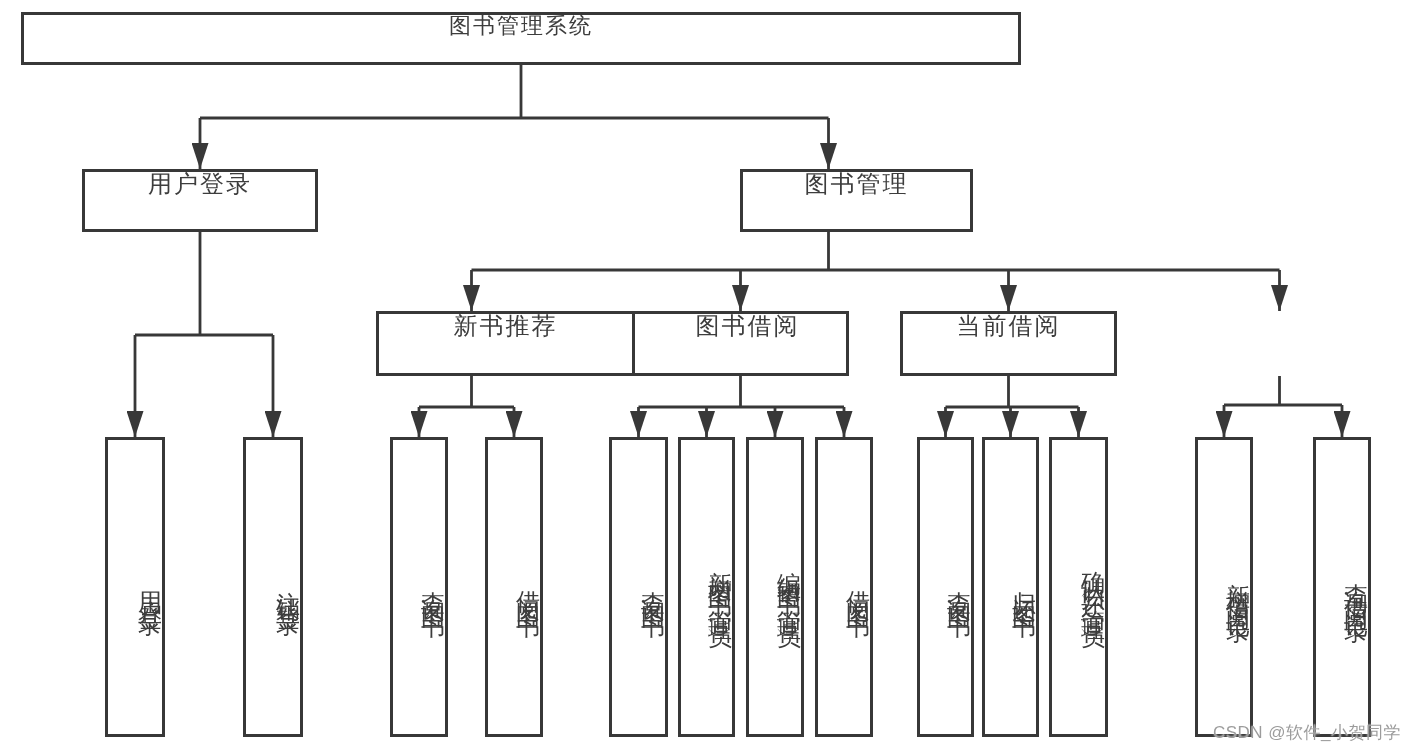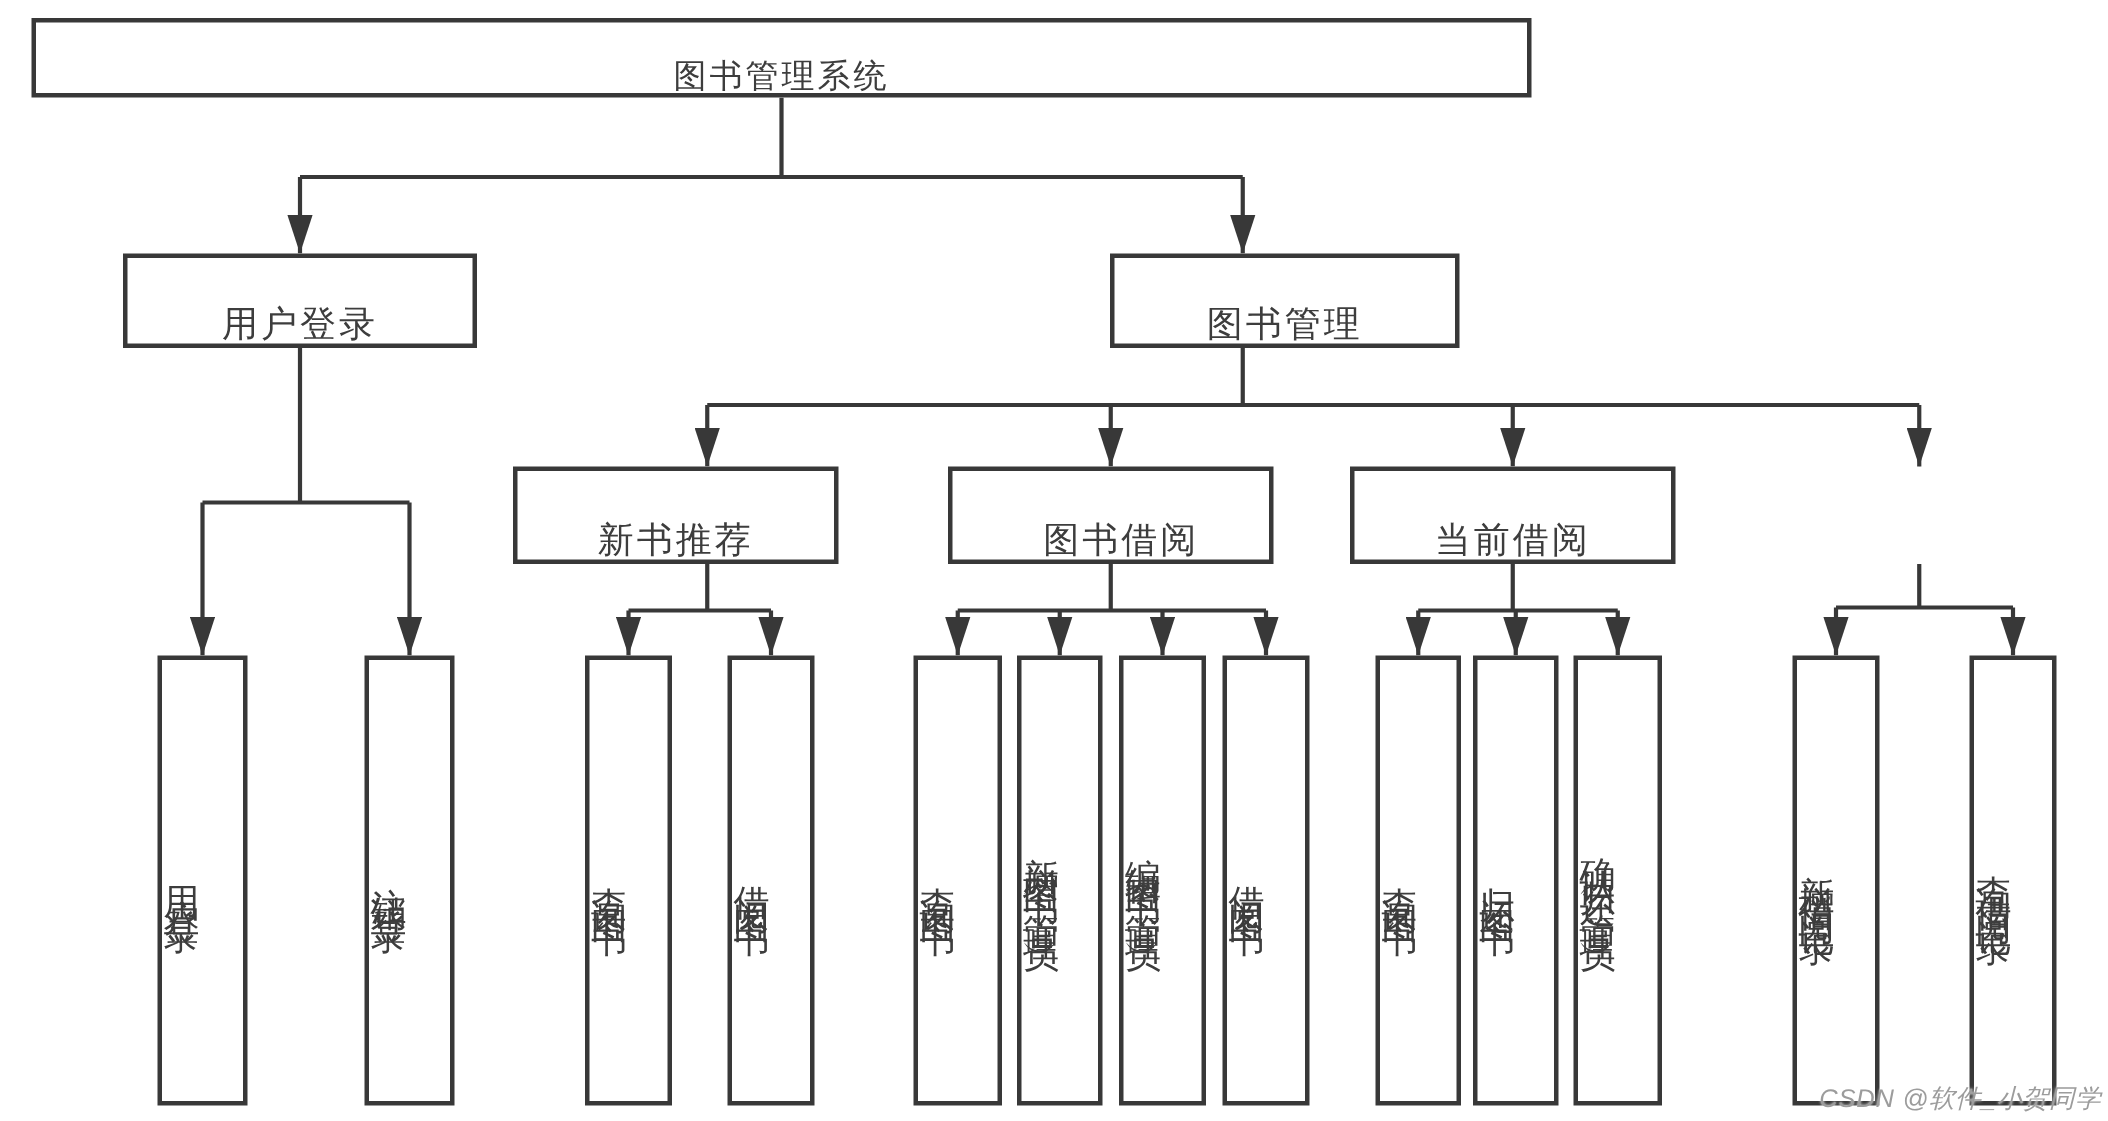--- a/index.html
+++ b/index.html
@@ -10,21 +10,21 @@
     font-family:"Liberation Sans","DejaVu Sans",sans-serif;
     overflow:hidden;
   }
   svg.connectors{position:absolute;left:0;top:0;width:1405px;height:747px;}
   .node{
     position:absolute;
     box-sizing:border-box;
     background:#ffffff;
     border:3px solid #383838;
     color:#3d3d3d;
-    display:flex;align-items:flex-end;justify-content:center;
+    display:flex;align-items:flex-start;justify-content:center;
     font-size:24px;
     letter-spacing:2px;
     line-height:1;
     text-align:center;
   }
   .node.root{font-size:22px;}
   .node.vertical{
     writing-mode:vertical-rl;
     text-orientation:mixed;
     font-size:24px;
@@ -32,21 +32,20 @@
     padding:4px 0;
   }
   .watermark{
     position:absolute;
     right:4px;bottom:3px;
     font-size:17px;
     color:#9c9c9c;
     letter-spacing:0.5px;
     text-shadow:0 0 2px #ffffff;
     white-space:nowrap;
-    font-style:italic;
   }
 </style>
 </head>
 <body>
 
 <div class="stage">
 
   <svg class="connectors" viewBox="0 0 1405 747" xmlns="http://www.w3.org/2000/svg">
     <defs>
       <marker id="arrow" markerUnits="userSpaceOnUse" markerWidth="26" markerHeight="17" refX="26" refY="8.5" orient="auto">
@@ -97,21 +96,21 @@
     <span>图书管理系统</span>
   </div>
 
   <div class="node" style="left:82px;top:169px;width:236px;height:63px;">
     <span>用户登录</span>
   </div>
   <div class="node" style="left:740px;top:169px;width:233px;height:63px;">
     <span>图书管理</span>
   </div>
 
-  <div class="node" style="left:342px;top:311px;width:217px;height:65px;">
+  <div class="node" style="left:376px;top:311px;width:259px;height:65px;">
     <span>新书推荐</span>
   </div>
   <div class="node" style="left:632px;top:311px;width:217px;height:65px;padding-left:14px;">
     <span>图书借阅</span>
   </div>
   <div class="node" style="left:900px;top:311px;width:217px;height:65px;">
     <span>当前借阅</span>
   </div>
 
   <div class="node vertical" style="left:105px;top:437px;width:60px;height:300px;">

